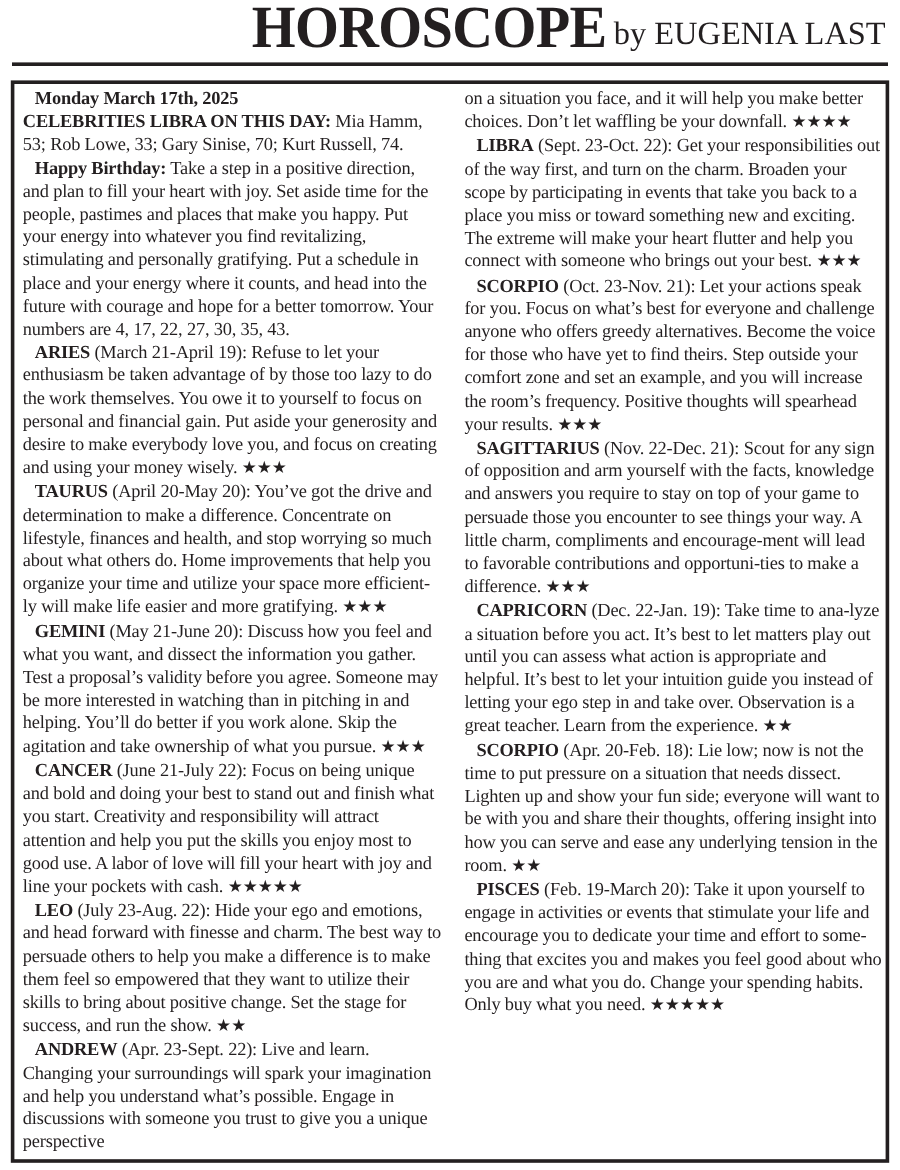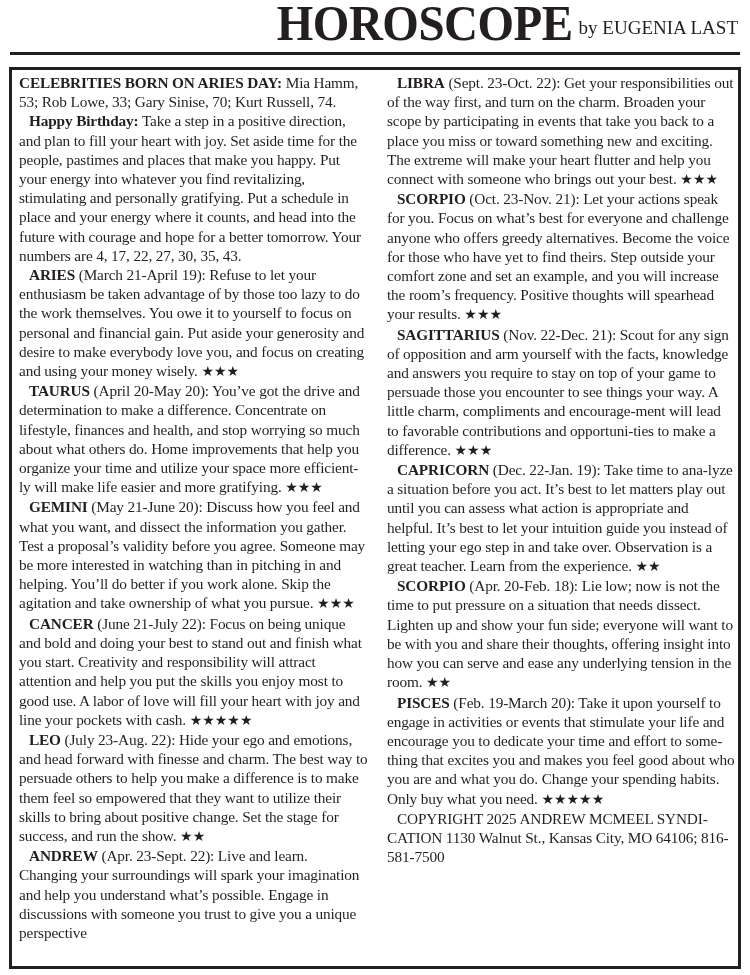--- a/index.html
+++ b/index.html
@@ -10,21 +10,21 @@
     .masthead {
       position: absolute; left: 10px; top: 0; width: 730px; height: 52px;
       border-bottom: 3px solid #231f20;
       text-align: right; white-space: nowrap;
     }
     .masthead-title {
       display: inline-block; font-weight: bold; font-size: 47px; line-height: 50px;
       letter-spacing: -0.5px; vertical-align: bottom; transform: scaleY(1.06); transform-origin: bottom;
     }
     .masthead-byline {
-      display: inline-block; font-size: 19px; line-height: 44px; vertical-align: bottom;
+      display: inline-block; font-size: 27px; line-height: 44px; vertical-align: bottom;
       margin-left: 6px; margin-right: 2px;
     }
     .box {
       position: absolute; left: 9px; top: 67px; width: 726px; height: 896px;
       border: 3px solid #231f20; box-sizing: content-box;
     }
     .col {
       position: absolute; top: 3px; font-size: 15.3px; line-height: 19.2px;
       text-align: left; letter-spacing: -0.15px;
     }
@@ -38,45 +38,46 @@
   </style>
 </head>
 <body>
 
 <div class="masthead">
   <span class="masthead-title">HOROSCOPE</span><span class="masthead-byline">by EUGENIA LAST</span>
 </div>
 
 <div class="box">
   <div class="col col-left">
-    <p class="para noindent"><span class="b">CELEBRITIES BORN ON ARIES DAY:</span><span> Mia Hamm, 53; Rob Lowe, 33; Gary Sinise, 70; Kurt Russell, 74.</span></p>
+    <p class="date-line">Monday March 17th, 2025</p>
+    <p class="para noindent"><span class="b">CELEBRITIES LIBRA ON THIS DAY:</span><span> Mia Hamm, 53; Rob Lowe, 33; Gary Sinise, 70; Kurt Russell, 74.</span></p>
     <p class="para"><span class="b">Happy Birthday:</span><span> Take a step in a positive direction, and plan to fill your heart with joy. Set aside time for the people, pastimes and places that make you happy. Put your energy into whatever you find revitalizing, stimulating and personally gratifying. Put a schedule in place and your energy where it counts, and head into the future with courage and hope for a better tomorrow. Your numbers are 4, 17, 22, 27, 30, 35, 43.</span></p>
 
     <p class="para"><span class="b">ARIES</span><span> (March 21-April 19):</span><span> Refuse to let your enthusiasm be taken advantage of by those too lazy to do the work themselves. You owe it to yourself to focus on personal and financial gain. Put aside your generosity and desire to make everybody love you, and focus on creating and using your money wisely. </span><span class="stars">★★★</span></p>
 
     <p class="para"><span class="b">TAURUS</span><span> (April 20-May 20):</span><span> You’ve got the drive and determination to make a difference. Concentrate on lifestyle, finances and health, and stop worrying so much about what others do. Home improvements that help you organize your time and utilize your space more efficient-ly will make life easier and more gratifying. </span><span class="stars">★★★</span></p>
 
     <p class="para"><span class="b">GEMINI</span><span> (May 21-June 20):</span><span> Discuss how you feel and what you want, and dissect the information you gather. Test a proposal’s validity before you agree. Someone may be more interested in watching than in pitching in and helping. You’ll do better if you work alone. Skip the agitation and take ownership of what you pursue. </span><span class="stars">★★★</span></p>
 
     <p class="para"><span class="b">CANCER</span><span> (June 21-July 22):</span><span> Focus on being unique and bold and doing your best to stand out and finish what you start. Creativity and responsibility will attract attention and help you put the skills you enjoy most to good use. A labor of love will fill your heart with joy and line your pockets with cash. </span><span class="stars">★★★★★</span></p>
 
     <p class="para"><span class="b">LEO</span><span> (July 23-Aug. 22):</span><span> Hide your ego and emotions, and head forward with finesse and charm. The best way to persuade others to help you make a difference is to make them feel so empowered that they want to utilize their skills to bring about positive change. Set the stage for success, and run the show. </span><span class="stars">★★</span></p>
 
     <p class="para"><span class="b">ANDREW</span><span> (Apr. 23-Sept. 22):</span><span> Live and learn. Changing your surroundings will spark your imagination and help you understand what’s possible. Engage in discussions with someone you trust to give you a unique perspective</span></p>
   </div>
 
   <div class="col col-right">
+    <p class="para noindent"><span>on a situation you face, and it will help you make better choices. Don’t let waffling be your downfall. </span><span class="stars">★★★★</span></p>
 
     <p class="para"><span class="b">LIBRA</span><span> (Sept. 23-Oct. 22):</span><span> Get your responsibilities out of the way first, and turn on the charm. Broaden your scope by participating in events that take you back to a place you miss or toward something new and exciting. The extreme will make your heart flutter and help you connect with someone who brings out your best. </span><span class="stars">★★★</span></p>
 
     <p class="para"><span class="b">SCORPIO</span><span> (Oct. 23-Nov. 21):</span><span> Let your actions speak for you. Focus on what’s best for everyone and challenge anyone who offers greedy alternatives. Become the voice for those who have yet to find theirs. Step outside your comfort zone and set an example, and you will increase the room’s frequency. Positive thoughts will spearhead your results. </span><span class="stars">★★★</span></p>
 
     <p class="para"><span class="b">SAGITTARIUS</span><span> (Nov. 22-Dec. 21):</span><span> Scout for any sign of opposition and arm yourself with the facts, knowledge and answers you require to stay on top of your game to persuade those you encounter to see things your way. A little charm, compliments and encourage-ment will lead to favorable contributions and opportuni-ties to make a difference. </span><span class="stars">★★★</span></p>
 
     <p class="para"><span class="b">CAPRICORN</span><span> (Dec. 22-Jan. 19):</span><span> Take time to ana-lyze a situation before you act. It’s best to let matters play out until you can assess what action is appropriate and helpful. It’s best to let your intuition guide you instead of letting your ego step in and take over. Observation is a great teacher. Learn from the experience. </span><span class="stars">★★</span></p>
 
     <p class="para"><span class="b">SCORPIO</span><span> (Apr. 20-Feb. 18):</span><span> Lie low; now is not the time to put pressure on a situation that needs dissect. Lighten up and show your fun side; everyone will want to be with you and share their thoughts, offering insight into how you can serve and ease any underlying tension in the room. </span><span class="stars">★★</span></p>
 
     <p class="para"><span class="b">PISCES</span><span> (Feb. 19-March 20):</span><span> Take it upon yourself to engage in activities or events that stimulate your life and encourage you to dedicate your time and effort to some-thing that excites you and makes you feel good about who you are and what you do. Change your spending habits. Only buy what you need. </span><span class="stars">★★★★★</span></p>
 
-    <p class="para">COPYRIGHT 2025 ANDREW MCMEEL SYNDI-CATION 1130 Walnut St., Kansas City, MO 64106; 816-581-7500</p>
   </div>
 </div>
 
 </body></html>

